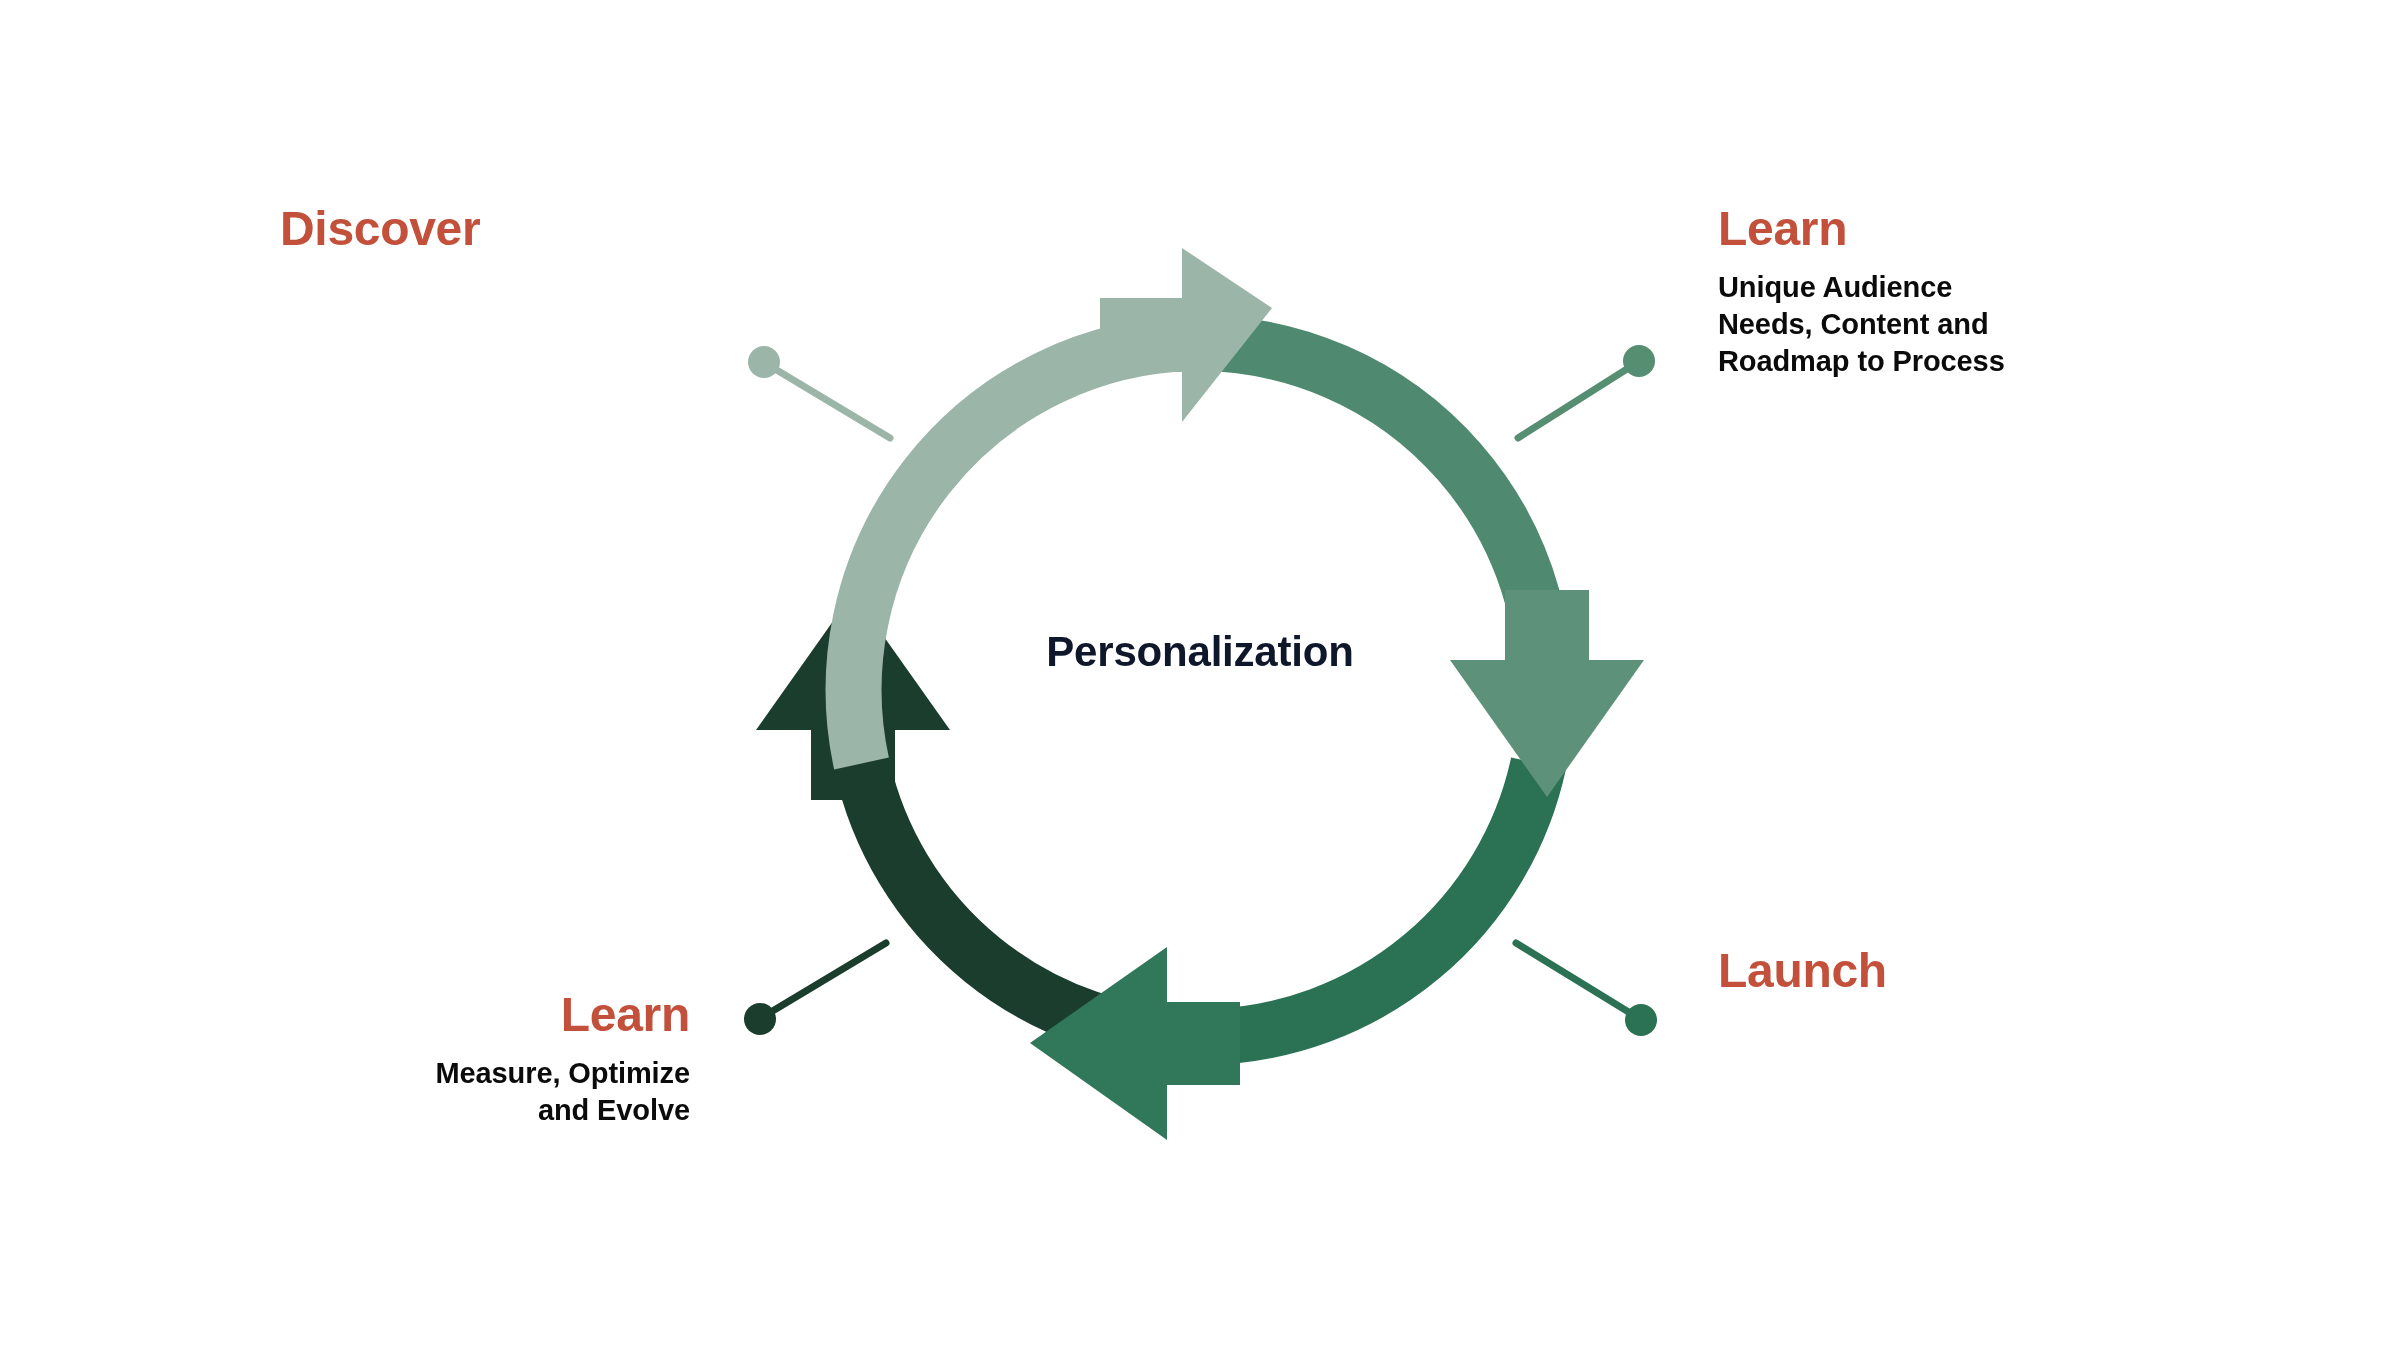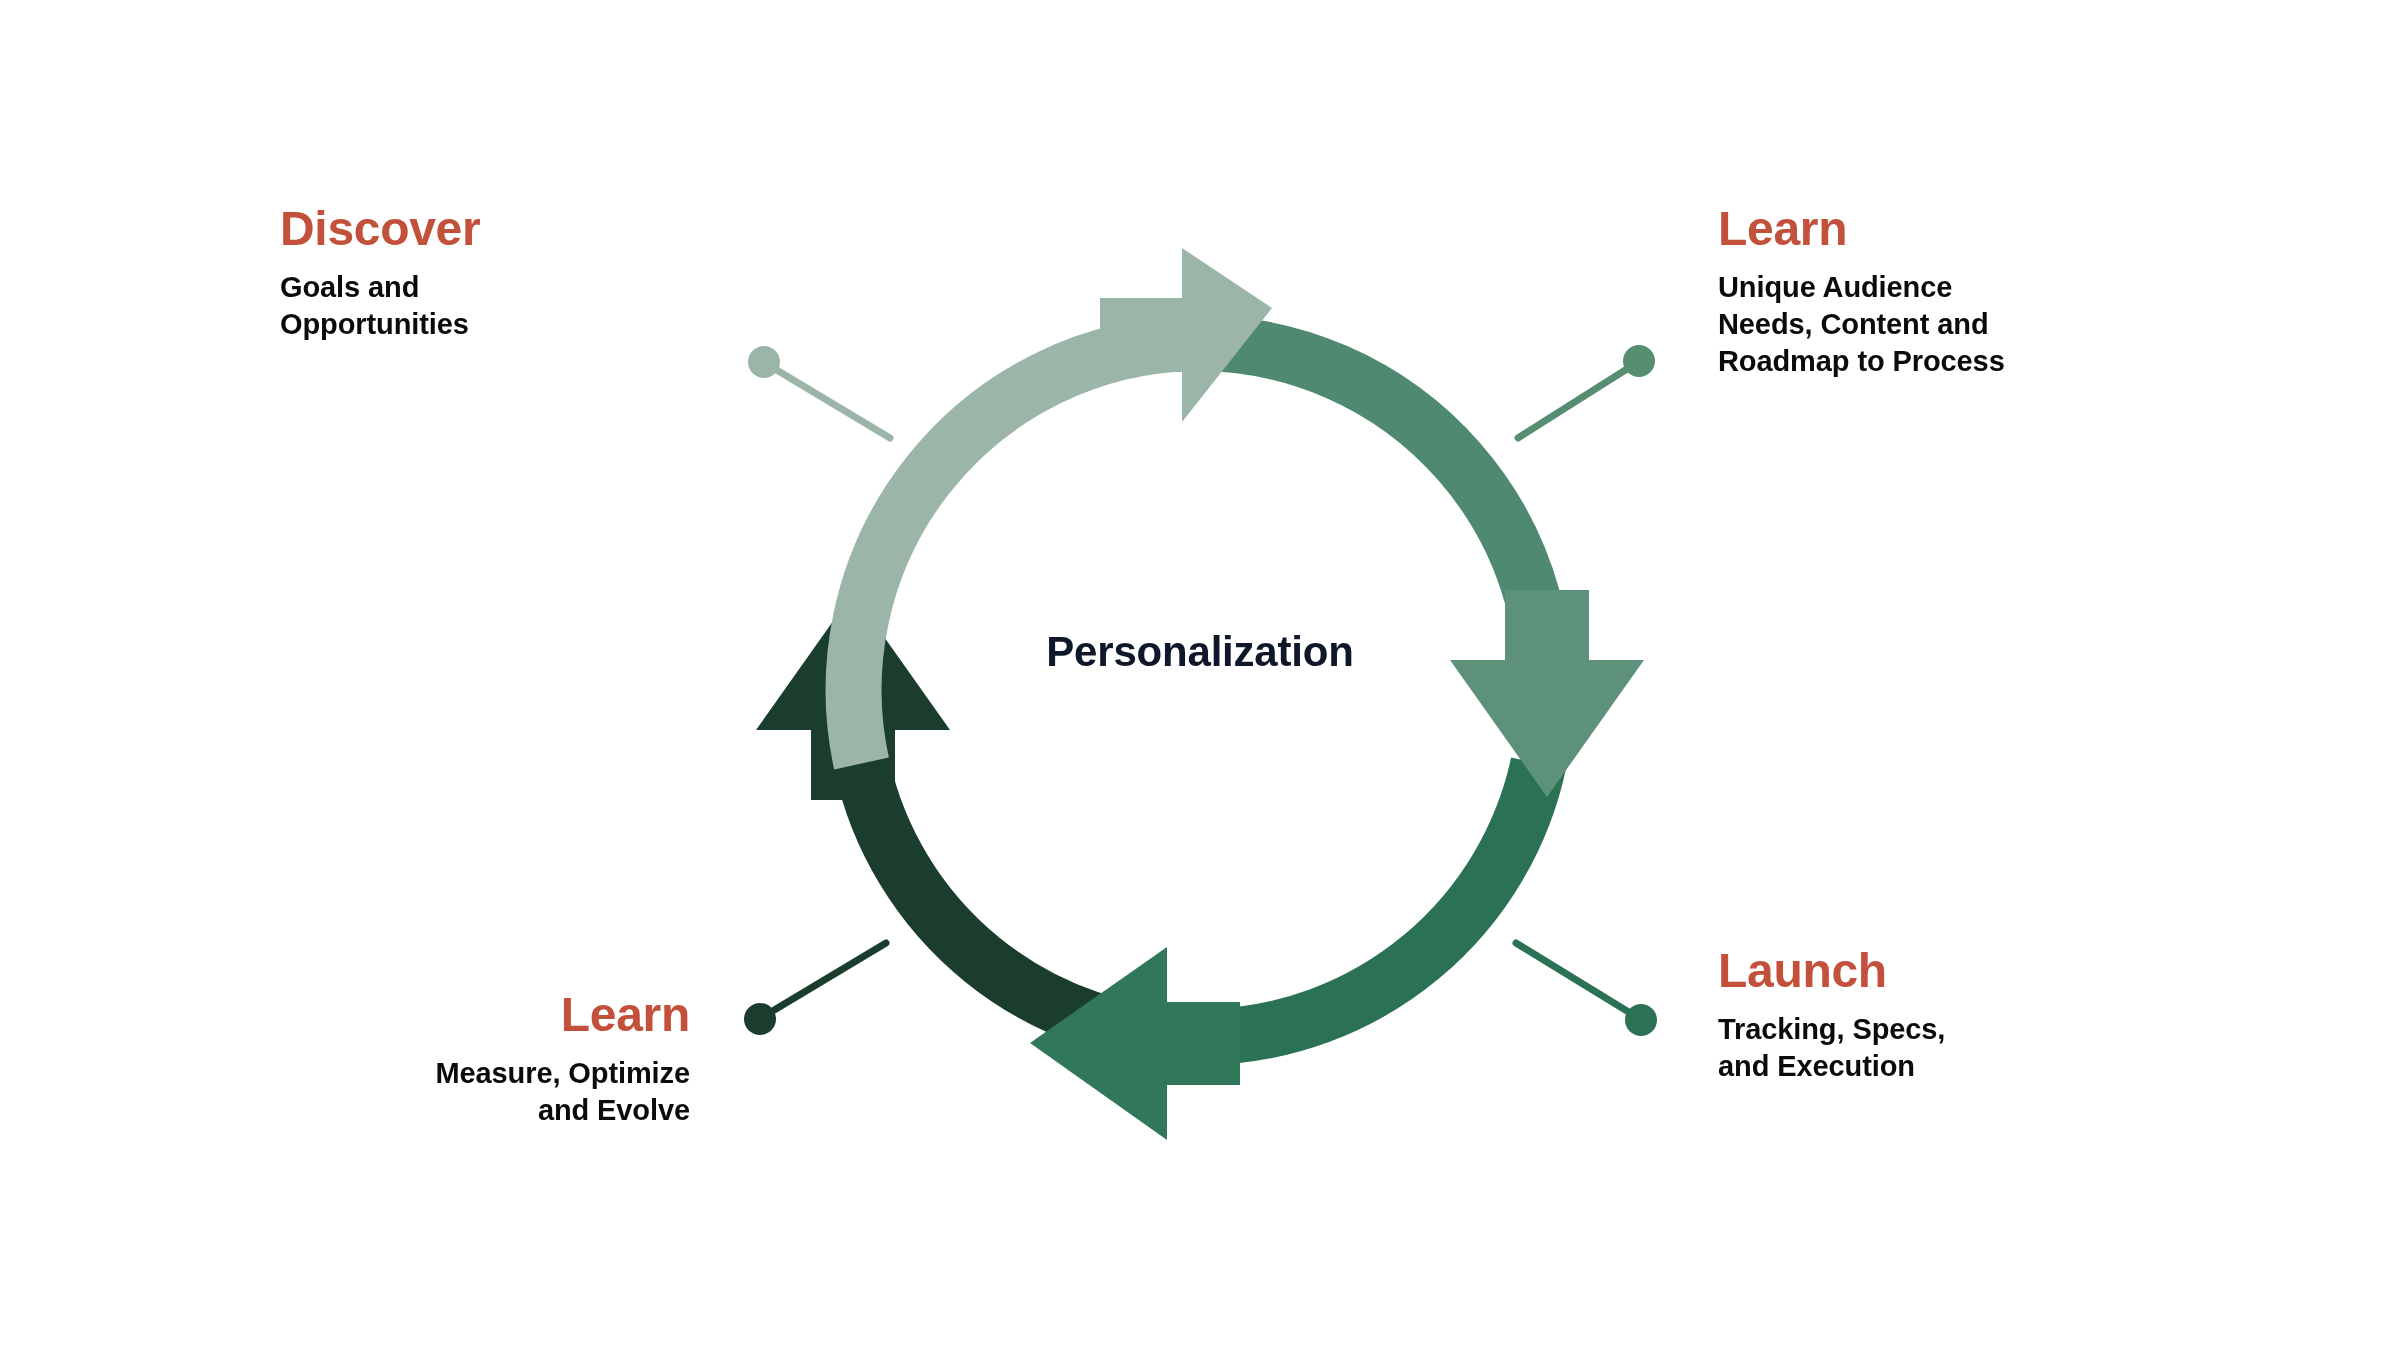--- a/index.html
+++ b/index.html
@@ -147,24 +147,20 @@
       <circle cx="1641" cy="1020" r="16" fill="#2B7254"></circle>
     </g>
   </svg>
 
   <div class="center-label">
     <div>Personalization</div>
   </div>
 
   <div class="node" id="node-discover">
     <div class="node-title">Discover</div>
-    <div class="node-desc">
-      <span>Goals and</span><br>
-      <span>Opportunities</span>
-    </div>
   </div>
 
   <div class="node" id="node-plan">
     <div class="node-title">Learn</div>
     <div class="node-desc">
       <span>Unique Audience</span><br>
       <span>Needs, Content and</span><br>
       <span>Roadmap to Process</span>
     </div>
   </div>
@@ -172,19 +168,15 @@
   <div class="node" id="node-learn">
     <div class="node-title">Learn</div>
     <div class="node-desc">
       <span>Measure, Optimize</span><br>
       <span>and Evolve</span>
     </div>
   </div>
 
   <div class="node" id="node-launch">
     <div class="node-title">Launch</div>
-    <div class="node-desc">
-      <span>Tracking, Specs,</span><br>
-      <span>and Execution</span>
-    </div>
   </div>
 
 </div>
 
 </body></html>

